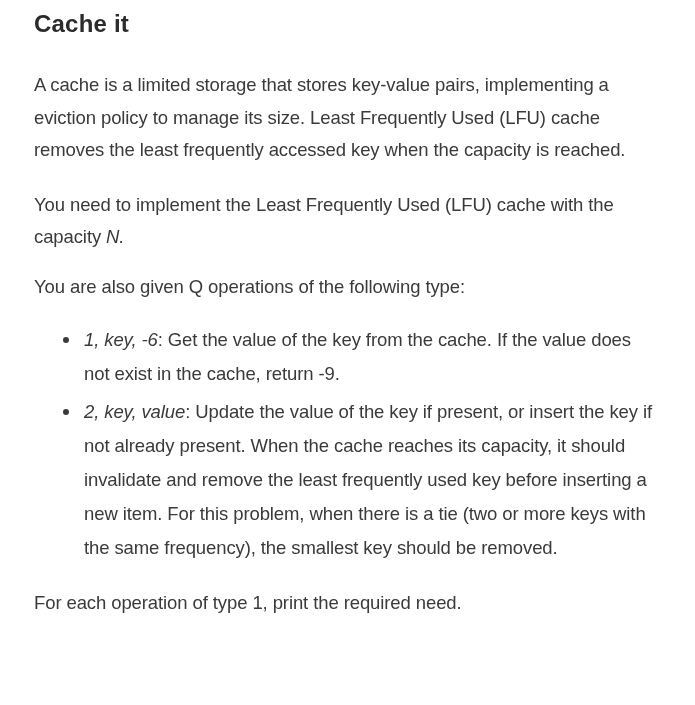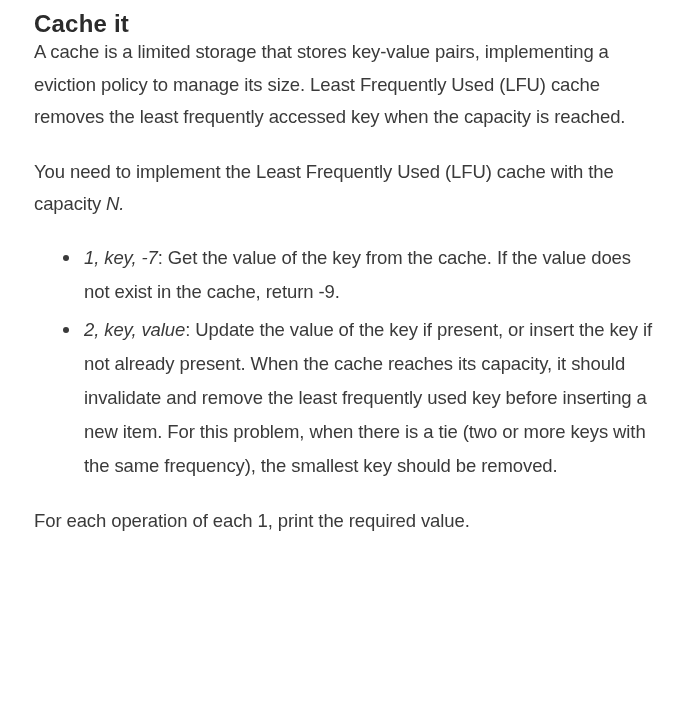--- a/index.html
+++ b/index.html
@@ -11,21 +11,21 @@
     .page { padding: 10px 34px 0 34px; }
     .title {
       font-size: 24px; font-weight: bold; color: #2b2b2b;
       margin: 2px 0 0 0; height: 24px; line-height: 24px;
       letter-spacing: 0.2px;
     }
     .para {
       font-size: 18.5px; line-height: 32.5px; margin: 0;
       letter-spacing: -0.1px;
     }
-    .p1 { }
+    .p1 { margin-top: 33px; }
     .p2 { margin-top: 22px; }
     .p3 { margin-top: 17px; }
     ul.ops {
       margin: 20px 0 0 0; padding: 0; list-style: none;
     }
     ul.ops li {
       position: relative; padding-left: 50px;
       font-size: 18.5px; line-height: 34px; margin-bottom: 4px;
       letter-spacing: -0.1px;
     }
@@ -39,26 +39,27 @@
 </head>
 <body>
 
 <div class="page">
   <h1 class="title">Cache it</h1>
 
   <p class="para p1">A cache is a limited storage that stores key-value pairs, implementing a eviction policy to manage its size. Least Frequently Used (LFU) cache removes the least frequently accessed key when the capacity is reached.</p>
 
   <p class="para p2"><span>You need to implement the Least Frequently Used (LFU) cache with the capacity </span><span class="em">N.</span></p>
 
+  <p class="para p3">You are also given Q operations of the following type:</p>
 
   <ul class="ops">
     <li>
       <span class="bullet"></span>
-      <span class="em">1, key, -7</span><span>:</span><span> Get the value of the key from the cache. If the value does not exist in the cache, return -9.</span>
+      <span class="em">1, key, -6</span><span>:</span><span> Get the value of the key from the cache. If the value does not exist in the cache, return -9.</span>
     </li>
     <li>
       <span class="bullet"></span>
       <span class="em">2, key, value</span><span>:</span><span> Update the value of the key if present, or insert the key if not already present. When the cache reaches its capacity, it should invalidate and remove the least frequently used key before inserting a new item. For this problem, when there is a tie (two or more keys with the same frequency), the smallest key should be removed.</span>
     </li>
   </ul>
 
-  <p class="para p4">For each operation of each 1, print the required value.</p>
+  <p class="para p4">For each operation of type 1, print the required need.</p>
 </div>
 
 </body></html>

